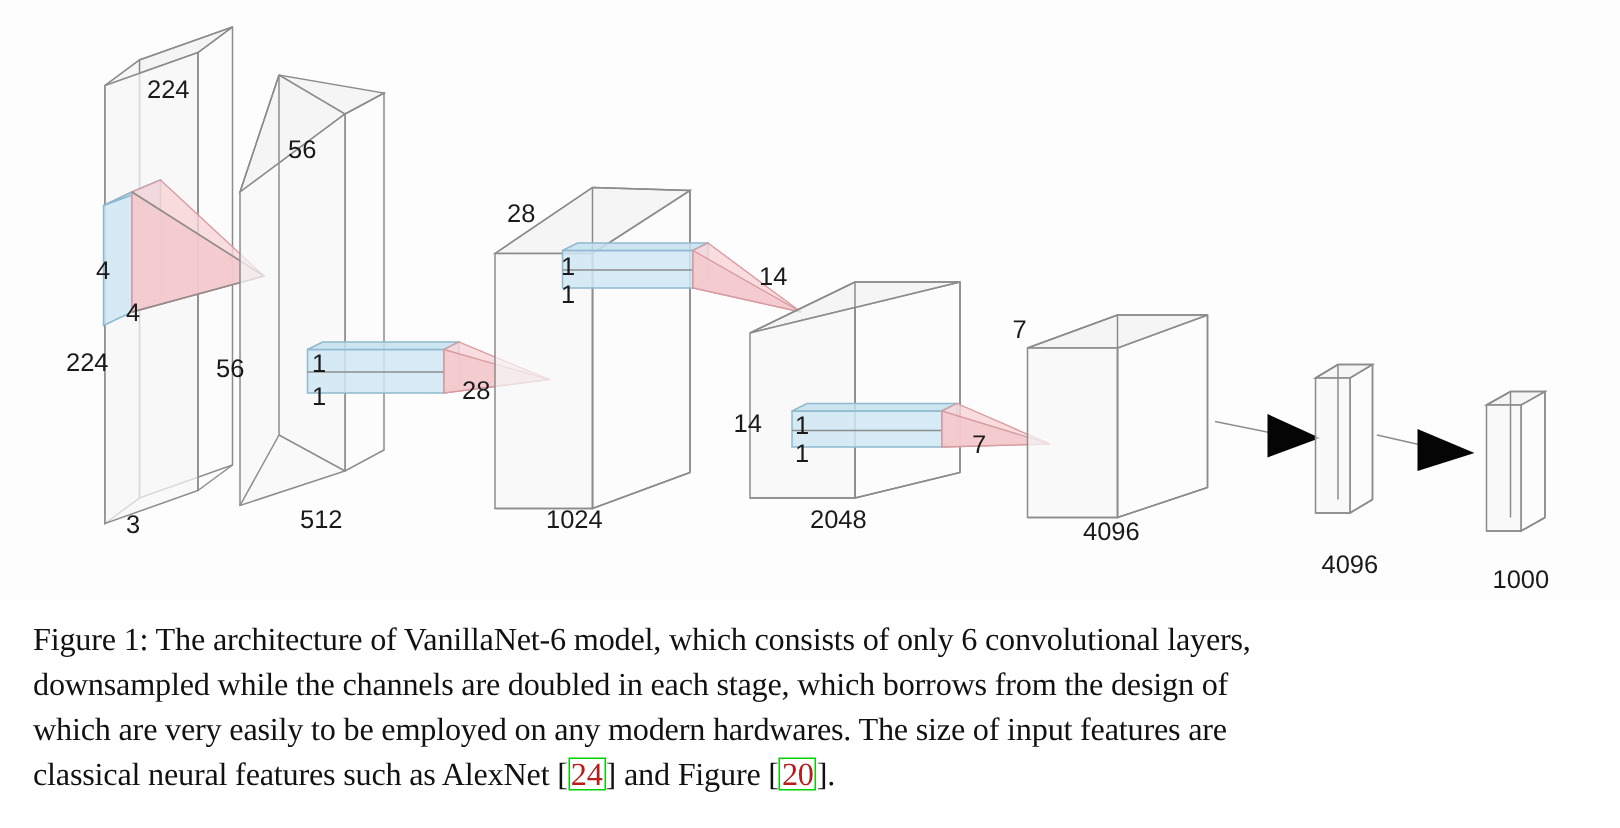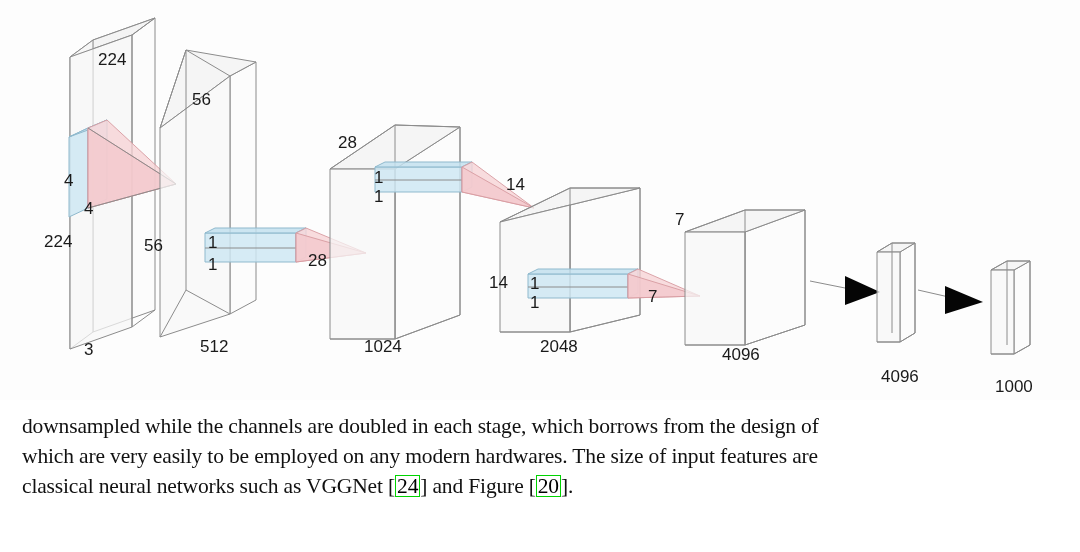--- a/index.html
+++ b/index.html
@@ -45,21 +45,21 @@
     text-align: left;
     letter-spacing: -0.15px;
   }
   .cap-line { white-space: nowrap; }
   .cite {
     border: 1.6px solid #00d400;
     padding: 0 1px;
     margin: 0 0px;
     display: inline-block;
     line-height: 0.95;
-    color: #000000;
+    color: #b91c1c;
   }
 </style>
 </head>
 <body>
 
 <div id="page">
 
   <div id="figure-area">
     <svg id="figure-svg" viewBox="0 0 1080 400" xmlns="http://www.w3.org/2000/svg">
       <defs>
@@ -247,18 +247,19 @@
         <polyline class="edge" points="991,354 1014,354"></polyline>
         <polyline class="edge" points="1030,261 1030,345"></polyline>
         <polyline class="edge" points="1014,354 1030,345"></polyline>
       </g>
       <text class="tx" x="995" y="392">1000</text>
 
     </svg>
   </div>
 
   <div class="cap">
+    <div class="cap-line">Figure 1: The architecture of VanillaNet-6 model, which consists of only 6 convolutional layers,</div>
     <div class="cap-line">downsampled while the channels are doubled in each stage, which borrows from the design of</div>
     <div class="cap-line">which are very easily to be employed on any modern hardwares.  The size of input features are</div>
-    <div class="cap-line"><span>classical neural networks such as VGGNet [</span><span class="cite">24</span><span>] and Figure [</span><span class="cite">20</span><span>].</span></div>
+    <div class="cap-line"><span>classical neural features such as AlexNet [</span><span class="cite">24</span><span>] and Figure [</span><span class="cite">20</span><span>].</span></div>
   </div>
 
 </div>
 
 </body></html>

